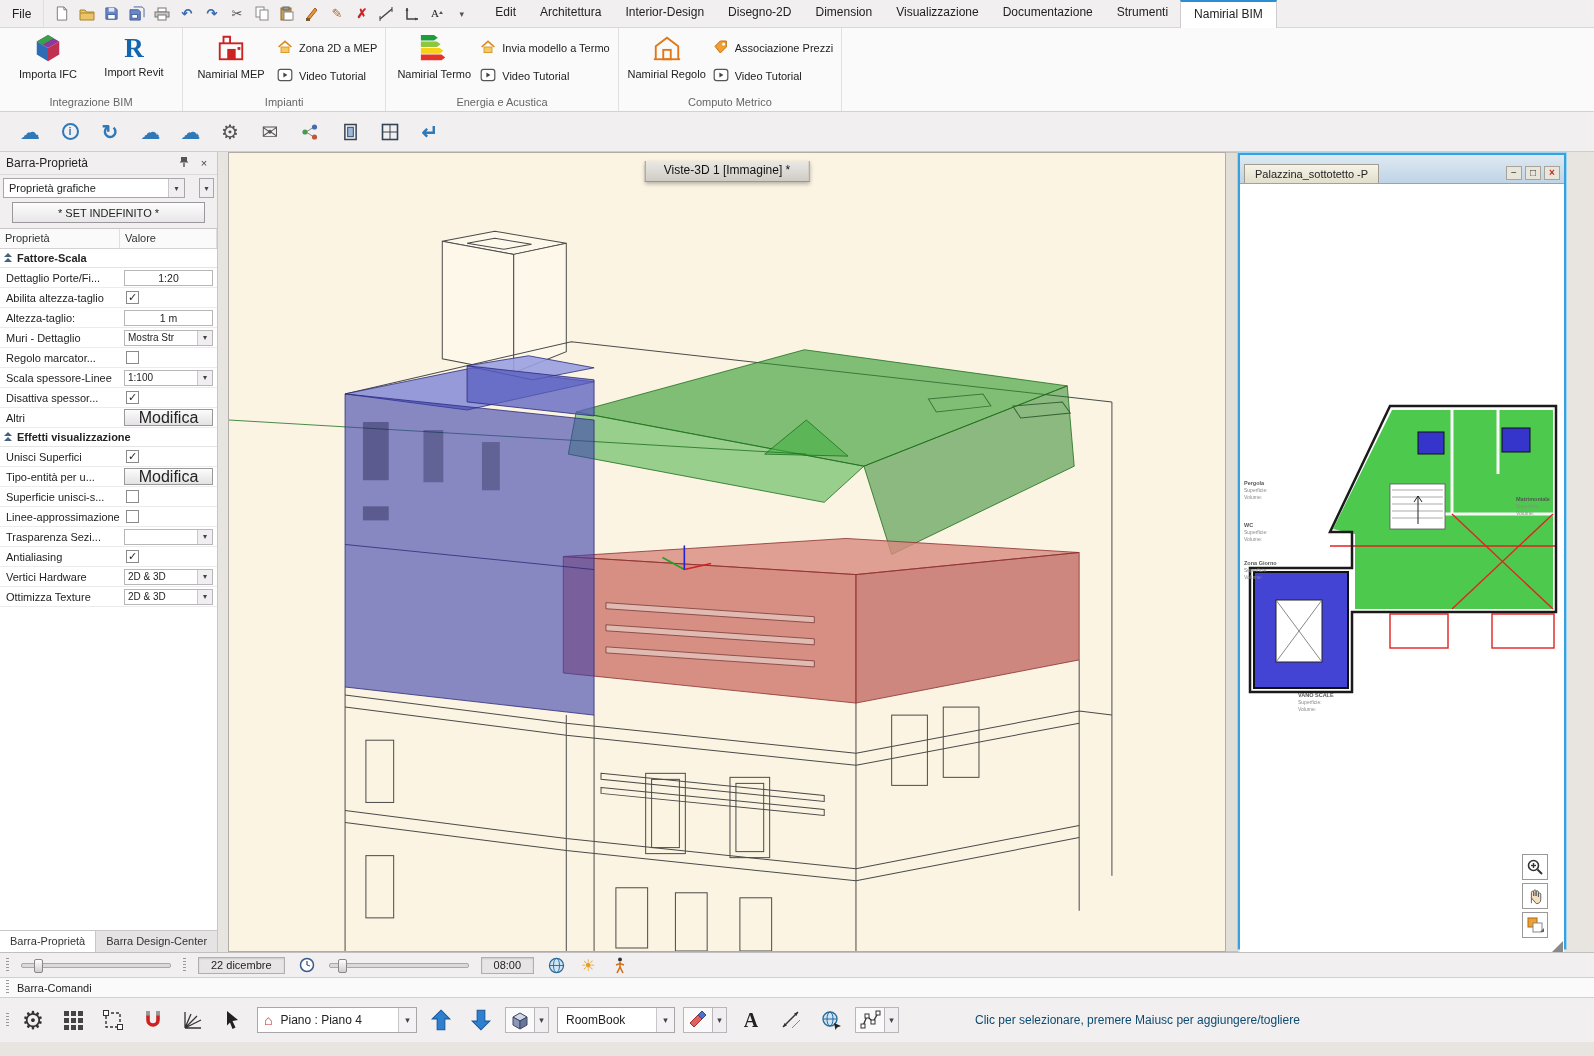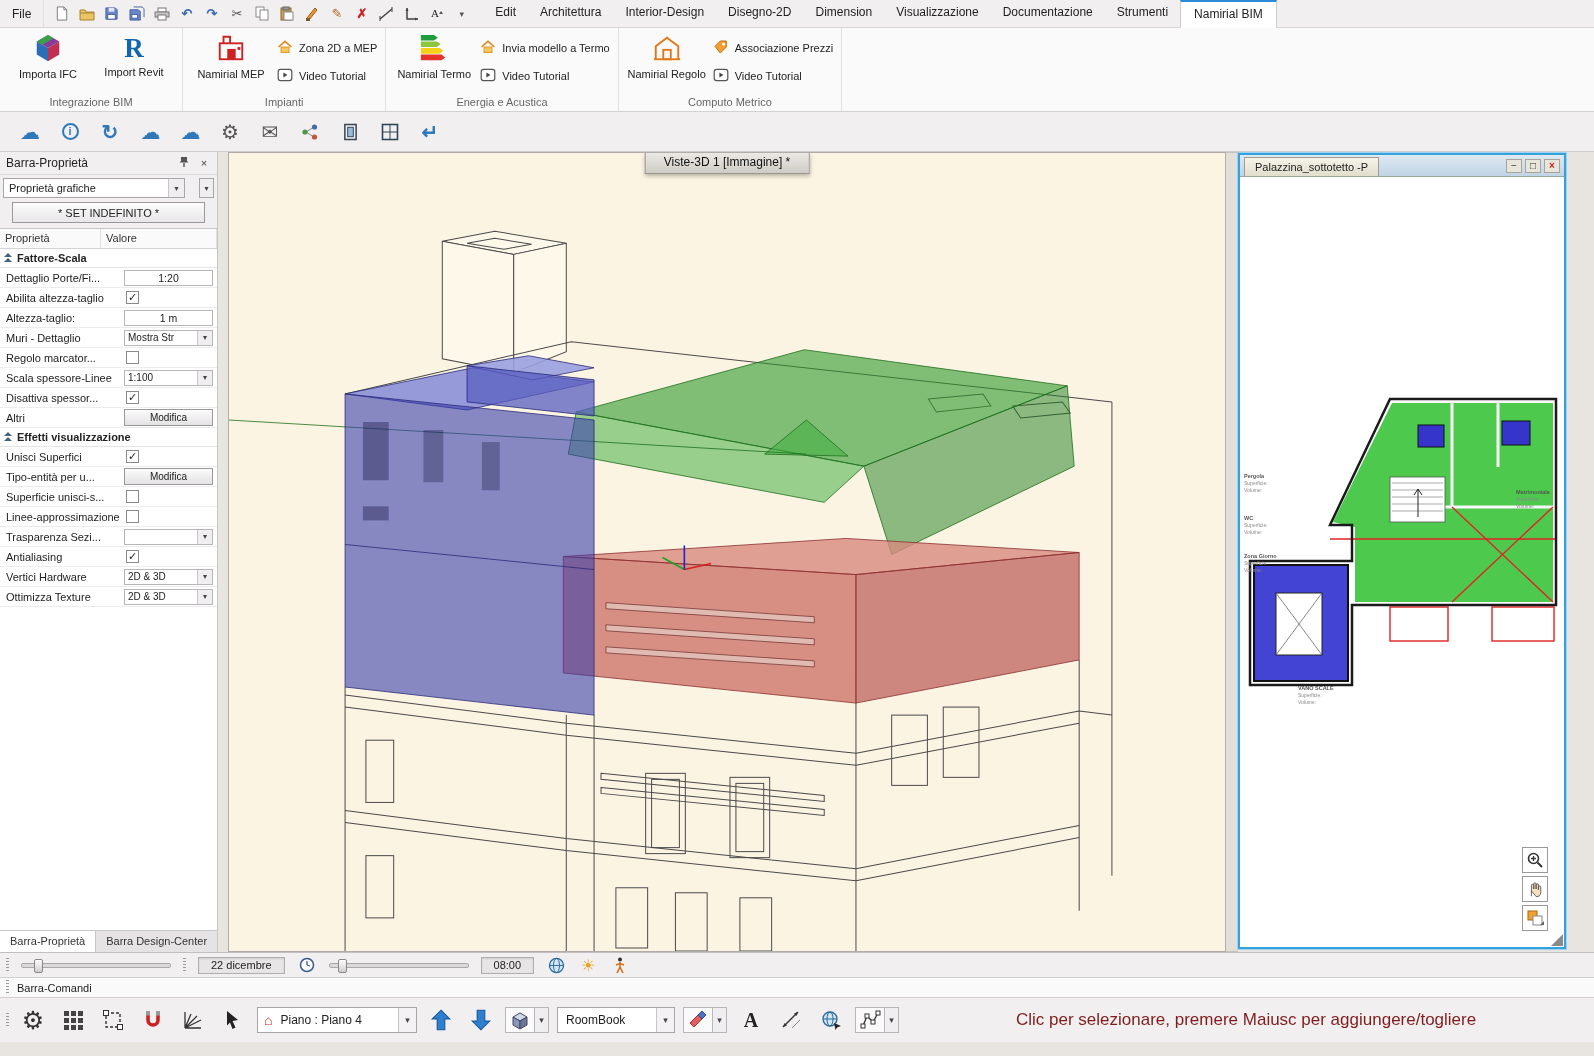--- a/index.html
+++ b/index.html
@@ -40,50 +40,50 @@
 .lp-hbtn{width:14px;text-align:center;color:#444;font-size:11px;cursor:default}
 .lp-dd-row{display:flex;align-items:center;gap:14px;margin:3px 3px 0}
 .lp-dropdown{flex:1;height:20px;background:#fff;border:1px solid #a8a6a8;display:flex;align-items:center;font-size:11px}
 .lp-dd-text{flex:1;padding-left:5px;white-space:nowrap}
 .lp-dd-btn{width:16px;height:100%;border-left:1px solid #c8c6c8;display:flex;align-items:center;justify-content:center;font-size:8px;color:#444;background:#f0eef0}
 .lp-extra{width:15px;height:20px;border:1px solid #a8a6a8;background:#f0eef0;font-size:8px;color:#444;display:flex;align-items:center;justify-content:center}
 .lp-set{margin:4px 12px 5px;height:21px;background:linear-gradient(#fdfdfd,#e8e6e8);border:1px solid #9a989a;font-size:11px;display:flex;align-items:center;justify-content:center;cursor:default}
 .prop-table{flex:1;background:#fff;border-top:1px solid #c9c6c8;overflow:hidden;display:flex;flex-direction:column}
 .prop-head{display:flex;height:20px;border-bottom:1px solid #d4d2d4;background:#fafafa;font-size:11px;color:#333}
 .prop-head>div{padding:3px 5px;border-right:1px solid #e0dee0}
-.ph-label{width:101px}
+.ph-label{width:120px}
 .ph-value{flex:1}
 .prop-row{display:flex;height:20px;border-bottom:1px solid #ececec;align-items:center;font-size:11px}
 .prop-label{width:120px;padding-left:6px;white-space:nowrap;overflow:hidden}
 .prop-value{flex:1;display:flex;align-items:center;padding:0 4px}
 .prop-section{display:flex;align-items:center;height:19px;border-bottom:1px solid #e4e4e4;font-size:11px;font-weight:bold;padding-left:4px;gap:4px;background:#fff}
 .chev{width:9px;height:10px;position:relative;display:inline-block}
 .chev::before,.chev::after{content:"";position:absolute;left:0;border-left:4px solid transparent;border-right:4px solid transparent;border-bottom:4px solid #44617e}
 .chev::before{top:0}.chev::after{top:5px}
 .cbx{width:13px;height:13px;border:1px solid #8a8a8a;background:#fff;font-size:11px;line-height:11px;text-align:center;color:#222;margin-left:2px;cursor:default}
 .fld{flex:1;height:16px;border:1px solid #b8b6b8;background:#fff;font-size:10.5px;text-align:center;line-height:14px;cursor:default}
 .dd{flex:1;height:16px;border:1px solid #b8b6b8;background:#fff;display:flex;align-items:center;cursor:default}
 .dd-t{flex:1;padding-left:3px;font-size:10px;white-space:nowrap;overflow:hidden}
 .dd-a{width:15px;height:100%;background:#f0eef0;border-left:1px solid #c8c6c8;font-size:8px;display:flex;align-items:center;justify-content:center;color:#444}
-.btn-sm{flex:1;height:17px;background:linear-gradient(#fcfcfc,#e4e2e4);border:1px solid #9a989a;font-size:10px;text-align:center;line-height:15px;cursor:default}
+.btn-sm{flex:1;height:17px;background:linear-gradient(#fcfcfc,#e4e2e4);border:1px solid #9a989a;font-size:16px;text-align:center;line-height:15px;cursor:default}
 .lp-tabs{height:22px;display:flex;border-top:1px solid #c9c6c8;background:#e6e3e5;margin-top:auto}
 .lp-tab{padding:0 10px;font-size:11px;line-height:21px;color:#333;border-right:1px solid #c9c6c8;cursor:default;white-space:nowrap}
 .lp-tab.active{background:#fff}
 
 
 .viewport{position:absolute;left:228px;top:152px;width:998px;height:800px;background:#fbf4e2;border:1px solid #b0ada8;overflow:hidden}
 .vp-svg{position:absolute;inset:0;width:100%;height:100%}
-.vp-tab{position:absolute;left:50%;transform:translateX(-50%);top:0;height:21px;padding:0 18px;background:linear-gradient(#ebe9e4,#cfccc6);border:1px solid #9a9792;border-top:none;font-size:12px;line-height:19px;color:#111;box-shadow:0 2px 4px rgba(0,0,0,.28);white-space:nowrap;cursor:default}
+.vp-tab{position:absolute;left:50%;transform:translateX(-50%);top:8px;height:21px;padding:0 18px;background:linear-gradient(#ebe9e4,#cfccc6);border:1px solid #9a9792;border-top:none;font-size:12px;line-height:19px;color:#111;box-shadow:0 2px 4px rgba(0,0,0,.28);white-space:nowrap;cursor:default}
 
 
 .vstrip{position:absolute;left:1226px;top:152px;width:12px;height:800px;background:#e2dfd8;border-top:1px solid #c4c1ba;border-bottom:1px solid #c4c1ba}
 
 
 .plan-window{position:absolute;left:1238px;top:153px;width:328px;height:796px;background:#fff;border:2px solid #35a2dd;box-shadow:0 0 0 1px #9ed2ef}
-.pw-title{height:22px;background:linear-gradient(#dfe9f2,#bfd4e6);border-bottom:1px solid #9aa69a;display:flex;align-items:flex-end;padding:0 4px;font-size:11px}
+.pw-title{height:29px;background:linear-gradient(#dfe9f2,#bfd4e6);border-bottom:1px solid #9aa69a;display:flex;align-items:flex-end;padding:0 4px;font-size:11px}
 .pw-tab{background:linear-gradient(#f6f3e8,#e2decd);border:1px solid #a09c90;border-bottom:none;height:19px;line-height:18px;padding:0 10px;white-space:nowrap;overflow:hidden;max-width:230px;cursor:default}
 .pw-btns{margin-left:auto;display:flex;gap:3px;padding-bottom:3px}
 .pw-btn{width:16px;height:14px;font-size:10px;line-height:12px;text-align:center;color:#333;background:#e8e5da;border:1px solid #a8a49a;cursor:default}
 .pw-close{color:#c22;font-weight:bold}
 .pw-canvas{position:relative;width:100%;height:calc(100% - 22px);background:#fff;overflow:hidden}
 .room-label{position:absolute;font-size:5px;color:#8a8a8a;line-height:1.3;white-space:nowrap}
 .room-label b{display:block;font-size:5.5px;color:#555}
 .zoom-tools{position:absolute;right:16px;bottom:16px;display:flex;flex-direction:column;gap:3px}
 .zt-btn{width:26px;height:26px;background:#fff;border:1px solid #999;display:flex;align-items:center;justify-content:center;cursor:default}
 .pw-resize{position:absolute;right:1px;bottom:1px;width:0;height:0;border-left:12px solid transparent;border-bottom:12px solid #8a8a8a}
@@ -99,21 +99,21 @@
 .comandi{position:absolute;left:0;top:977px;width:100%;height:21px;background:#fbfafa;border-top:1px solid #d2cfd1;border-bottom:1px solid #d2cfd1;font-size:11px;display:flex;align-items:center;gap:8px;padding-left:6px}
 .commandbar{position:absolute;left:0;top:998px;width:100%;height:44px;background:#f2eff1;display:flex;align-items:center;gap:8px;padding-left:6px}
 .cb-btn{width:32px;height:32px;display:flex;align-items:center;justify-content:center;cursor:default}
 .combo{height:26px;background:#fff;border:1px solid #a8a6a8;display:flex;align-items:center;font-size:12px;cursor:default}
 .combo .c-icon{padding-left:6px;font-size:14px;color:#c22;display:flex;align-items:center}
 .combo .c-text{padding:0 8px;white-space:nowrap;flex:1}
 .combo .c-arrow{width:18px;height:100%;border-left:1px solid #c8c6c8;display:flex;align-items:center;justify-content:center;font-size:9px;color:#444;background:#f4f2f4}
 .split-arrow{width:14px;height:26px;display:flex;align-items:center;justify-content:center;font-size:9px;color:#444;border:1px solid #b8b6b8;border-left:none;background:#f0eef0;cursor:default}
 .splitwrap{display:flex;align-items:center}
 .splitwrap .cb-btn{border:1px solid #b8b6b8;background:#fbfafa;height:26px;width:30px}
-.status-text{font-size:17px;color:#7f1d1d;margin-left:109px;white-space:nowrap}
+.status-text{font-size:12px;color:#0c4a6e;margin-left:68px;white-space:nowrap}
 .bottom-strip{position:absolute;left:0;top:1042px;width:100%;height:14px;background:#e8e5e0}
 .gear-big{font-size:25px;color:#333}
 .letterA{font-family:"Liberation Serif",serif;font-size:20px;font-weight:bold;color:#222}
 </style>
 </head>
 <body>
 
 <div class="app">
 
   <div class="menubar">

